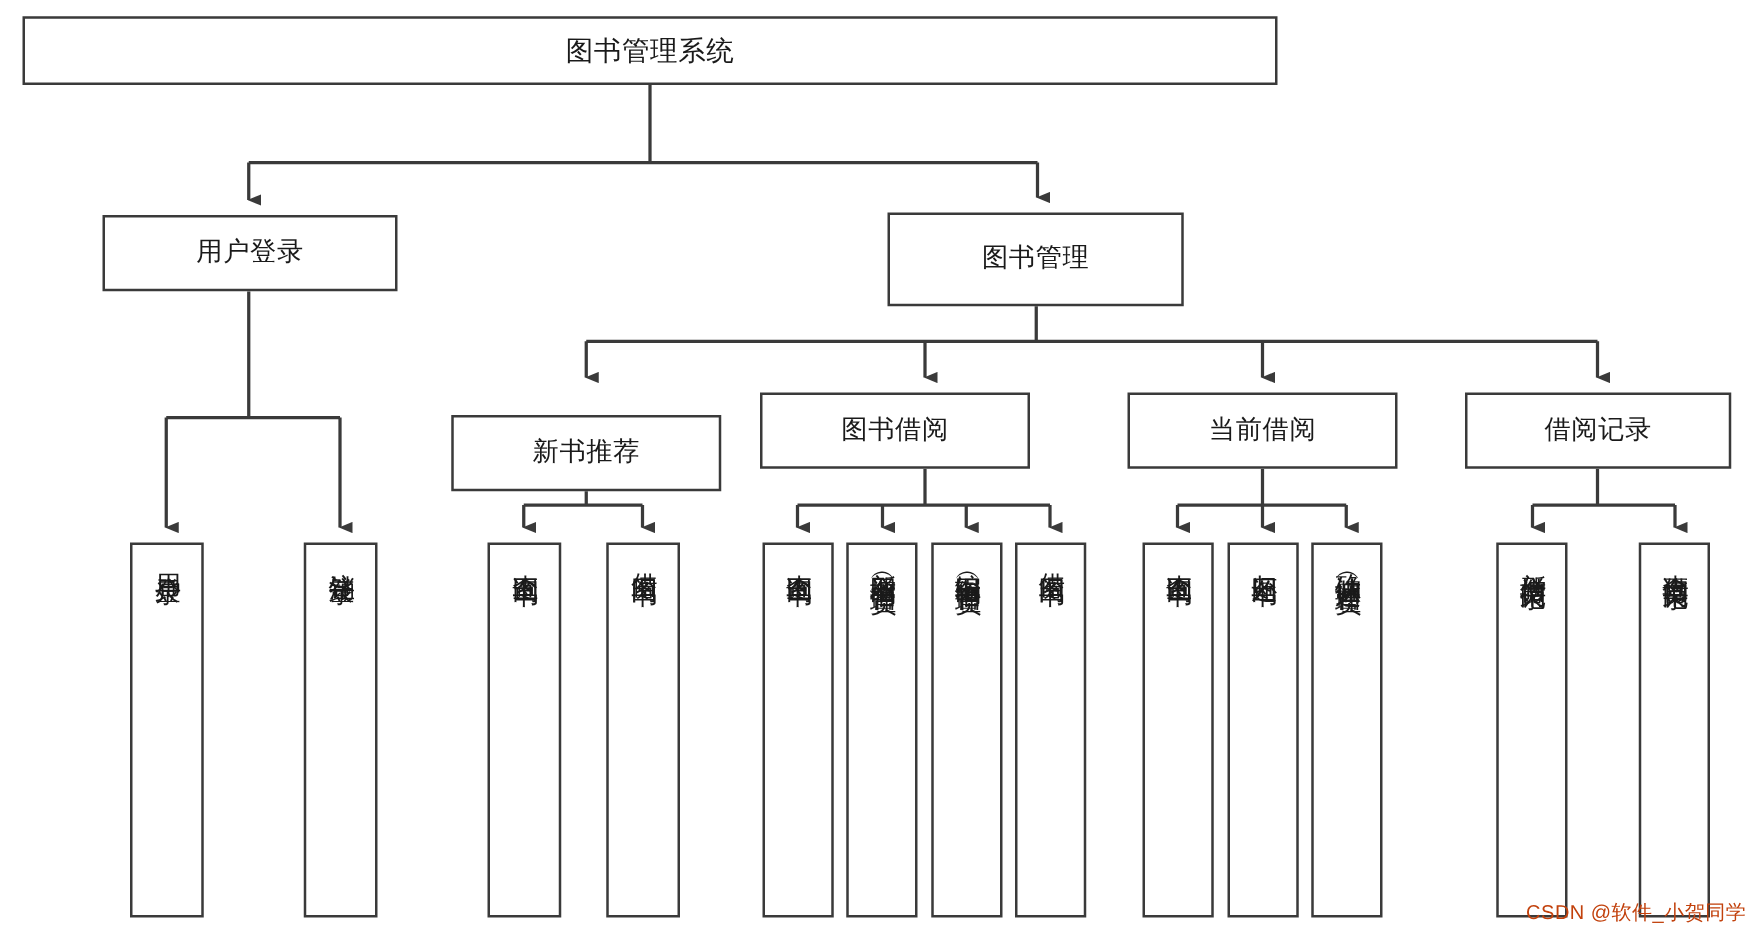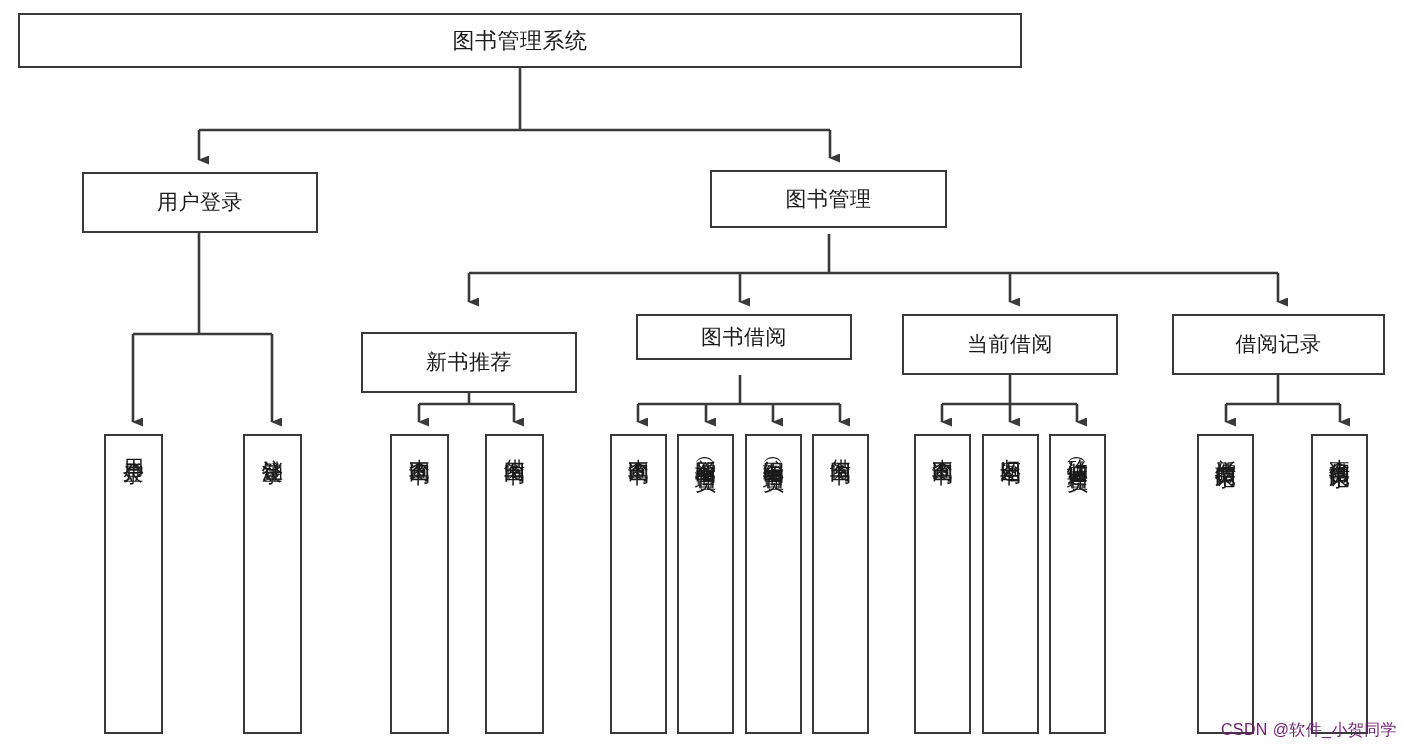--- a/index.html
+++ b/index.html
@@ -59,21 +59,21 @@
     font-size: 21px;
     letter-spacing: 2px;
     line-height: 1.05;
     white-space: nowrap;
   }
   #watermark {
     position: absolute;
     right: 8px;
     bottom: 6px;
     font-size: 16px;
-    color: #701a75;
+    color: #c2410c;
     letter-spacing: 0.4px;
     white-space: nowrap;
     pointer-events: none;
   }
 </style>
 </head>
 <body>
 
 <div id="diagram-root">
 
@@ -130,28 +130,28 @@
     </g>
   </svg>
 
   <div class="node root horizontal" style="left:18px; top:13px; width:1004px; height:55px;">
     <span class="node-label">图书管理系统</span>
   </div>
 
   <div class="node horizontal" style="left:82px; top:172px; width:236px; height:61px;">
     <span class="node-label">用户登录</span>
   </div>
-  <div class="node horizontal" style="left:710px; top:170px; width:237px; height:58px;">
+  <div class="node horizontal" style="left:710px; top:170px; width:237px; height:75px;">
     <span class="node-label">图书管理</span>
   </div>
 
   <div class="node horizontal" style="left:361px; top:332px; width:216px; height:61px;">
     <span class="node-label">新书推荐</span>
   </div>
-  <div class="node horizontal" style="left:636px; top:314px; width:216px; height:46px;">
+  <div class="node horizontal" style="left:608px; top:314px; width:216px; height:61px;">
     <span class="node-label">图书借阅</span>
   </div>
   <div class="node horizontal" style="left:1172px; top:314px; width:213px; height:61px;">
     <span class="node-label">借阅记录</span>
   </div>
   <div class="node horizontal" style="left:902px; top:314px; width:216px; height:61px;">
     <span class="node-label">当前借阅</span>
   </div>
 
   <div class="node vertical" style="left:104px; top:434px; width:59px; height:300px;">

